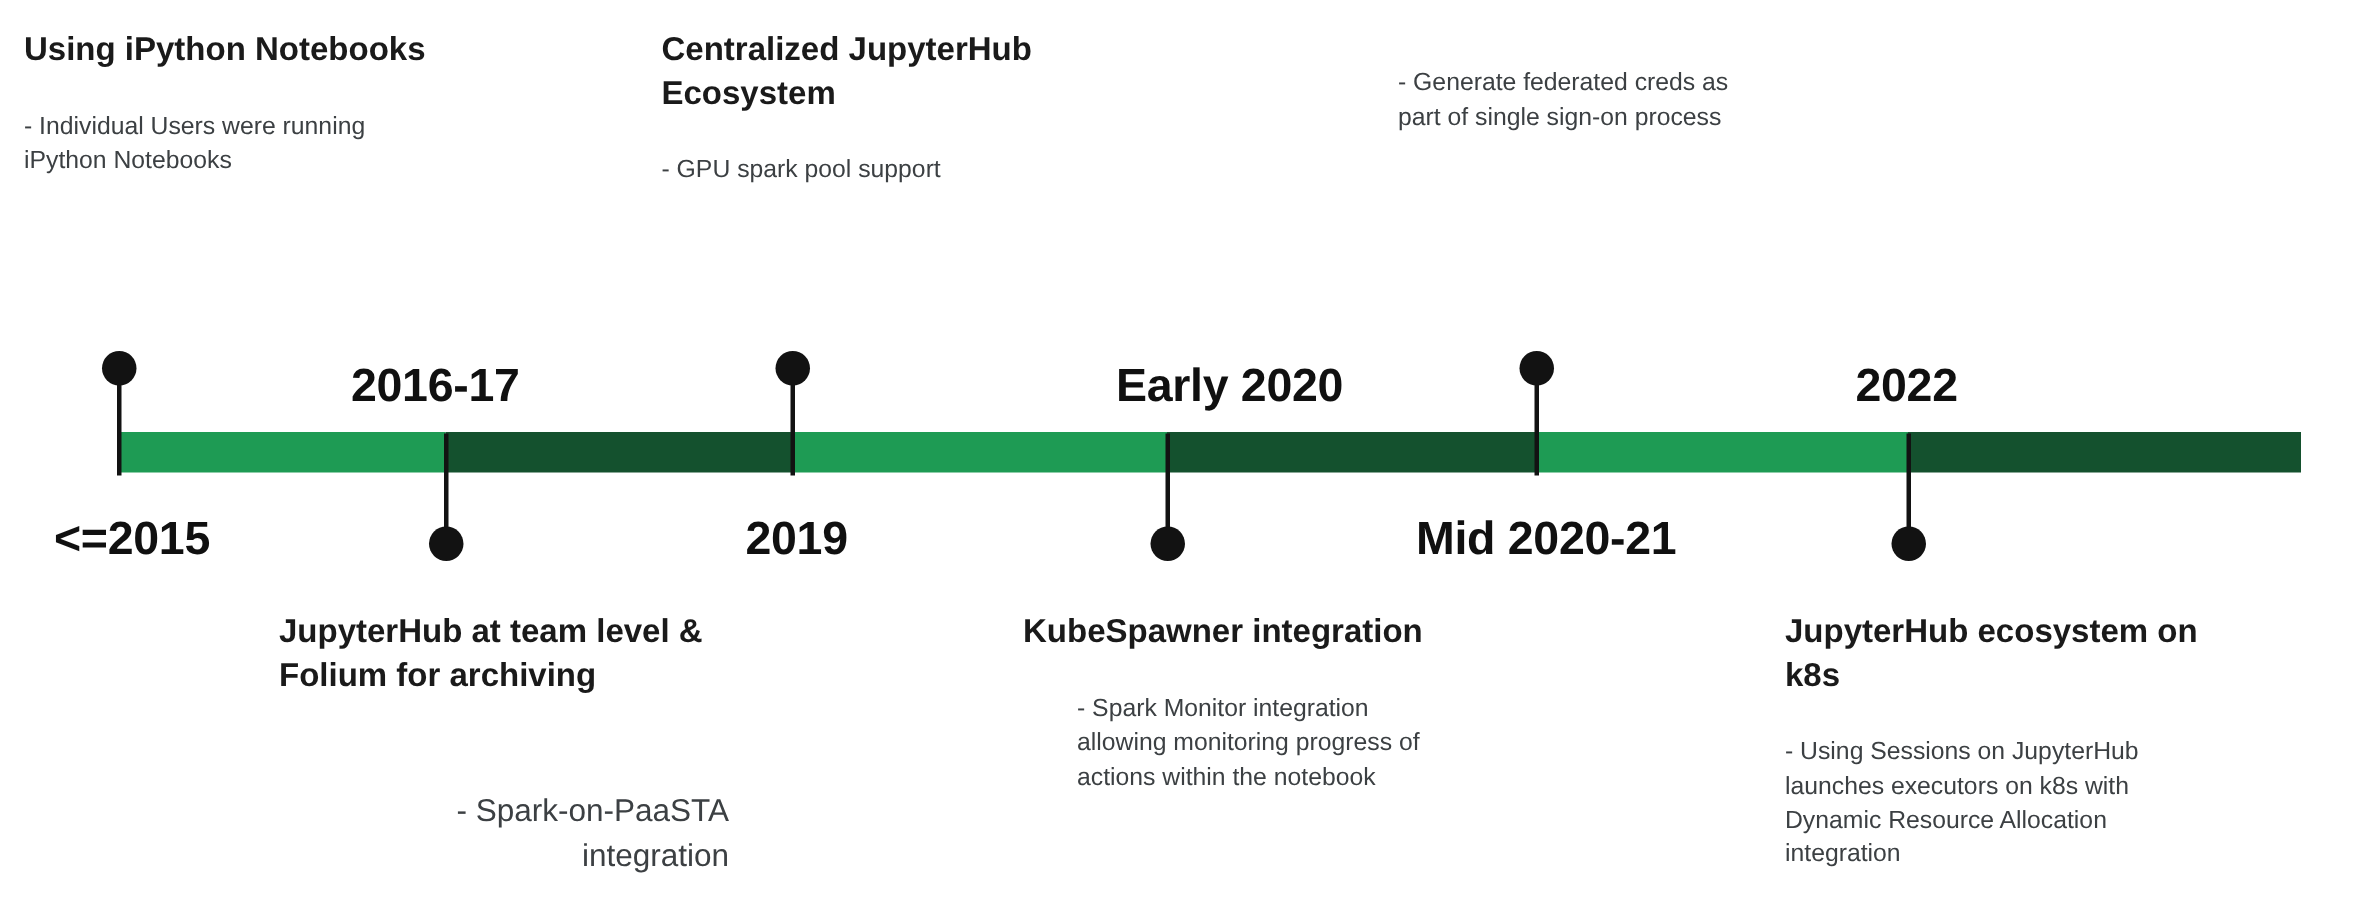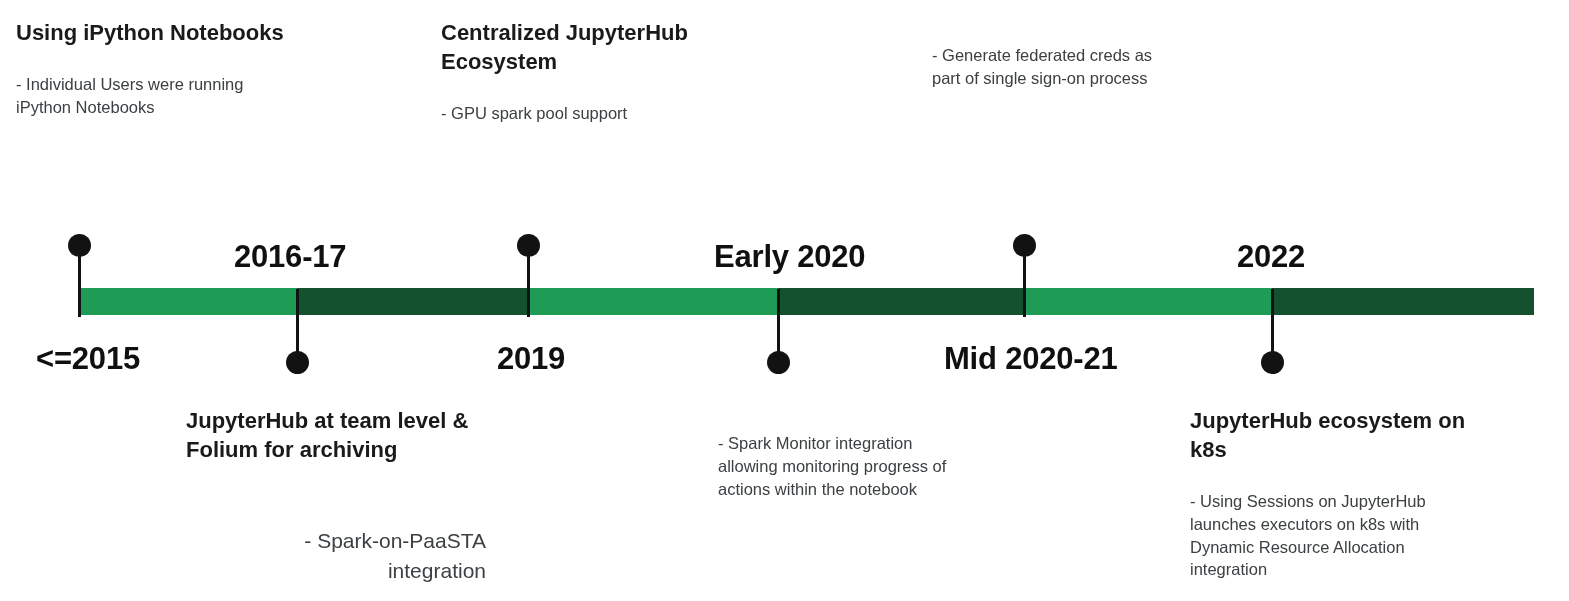--- a/index.html
+++ b/index.html
@@ -138,22 +138,23 @@
       <div class="year" style="left: 497px; top: 341px;">2019</div>
       <div class="block" style="left: 441px; top: 18px; width: 300px;">
         <p class="block-title">Centralized JupyterHub
 Ecosystem</p>
         <p class="block-body" style="margin-top: 26px;">- GPU spark pool support</p>
       </div>
       <div class="marker bottom" style="left: 778px;">
         <div class="stem"></div>
         <div class="dot"></div>
       </div>
-      <div class="year" style="left: 714px; top: 239px;">Early 2020</div>
+      <div class="year" style="left: 744px; top: 239px;">Early 2020</div>
       <div class="block" style="left: 682px; top: 406px; width: 300px;">
+        <p class="block-title">KubeSpawner integration</p>
         <p class="block-body" style="margin-top: 26px; margin-left: 36px;">- Spark Monitor integration
 allowing monitoring progress of
 actions within the notebook</p>
       </div>
       <div class="marker top" style="left: 1024px;">
         <div class="stem"></div>
         <div class="dot"></div>
       </div>
       <div class="year" style="left: 944px; top: 341px;">Mid 2020-21</div>
       <div class="block" style="left: 932px; top: 18px; width: 300px;">

